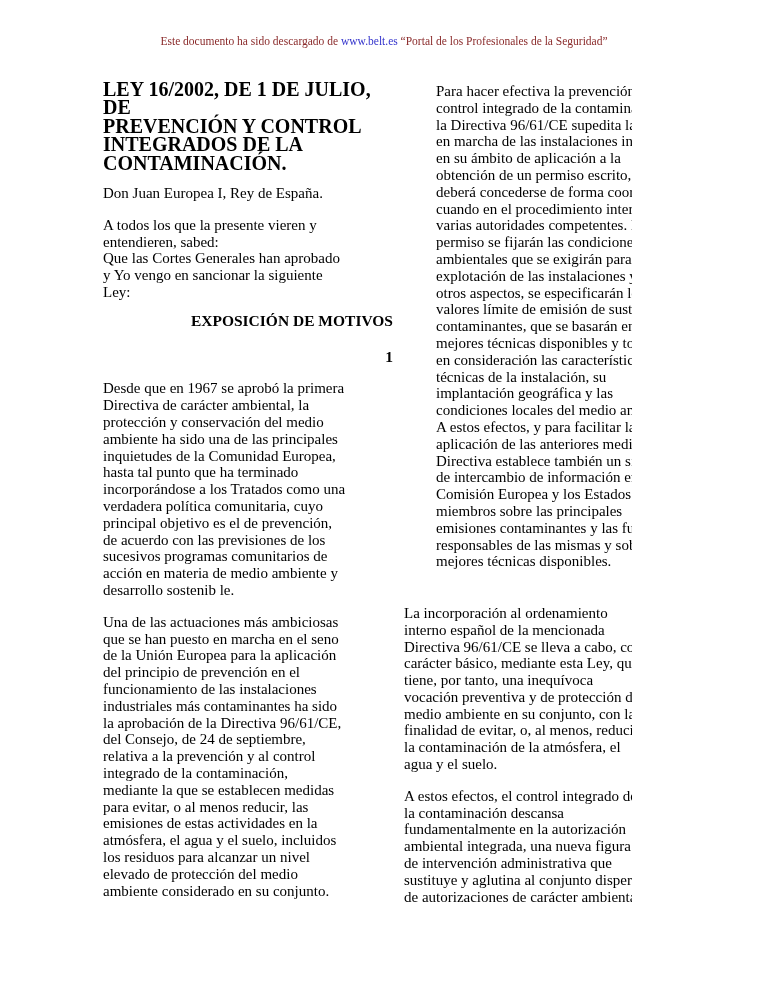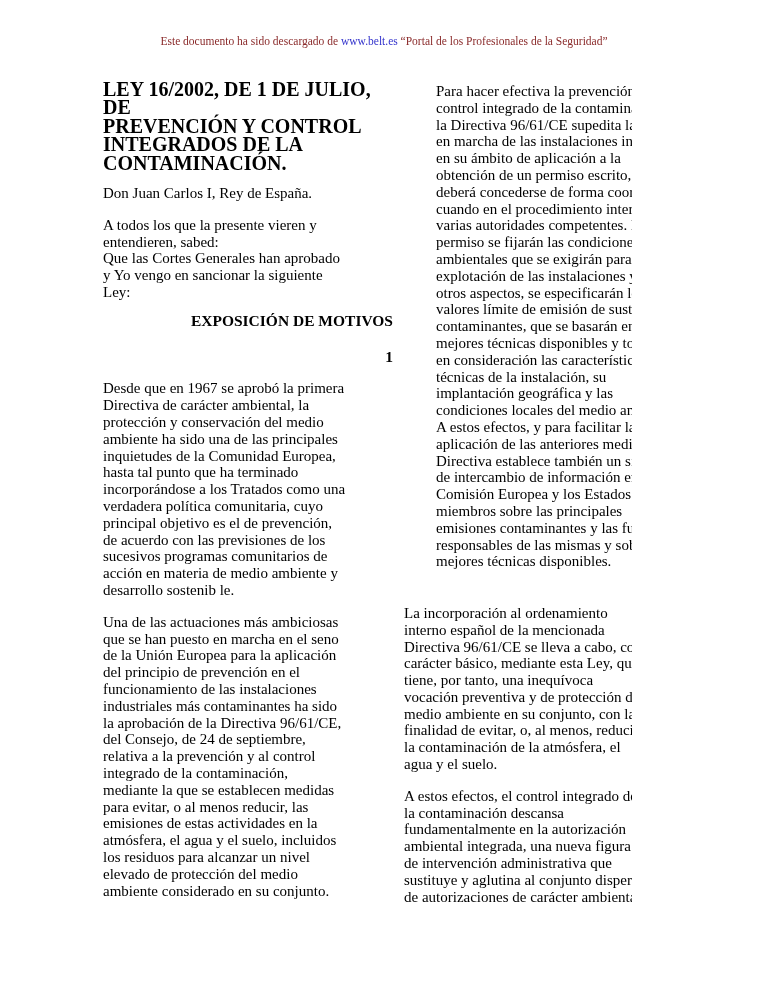--- a/index.html
+++ b/index.html
@@ -67,21 +67,21 @@
 <div class="page">
 
   <div class="page-header"><span>Este documento ha sido descargado de </span><a class="header-link">www.belt.es</a><span> “Portal de los Profesionales de la Seguridad”</span></div>
 
   <div class="col left">
     <h1 class="doc-title">LEY 16/2002, DE 1 DE JULIO, DE
 PREVENCIÓN Y CONTROL
 INTEGRADOS DE LA
 CONTAMINACIÓN.</h1>
 
-    <p class="para">Don Juan Carlos I, Rey de España.</p>
+    <p class="para">Don Juan Europea I, Rey de España.</p>
 
     <p class="para tight">A todos los que la presente vieren y
 entendieren, sabed:
 Que las Cortes Generales han aprobado
 y Yo vengo en sancionar la siguiente
 Ley:</p>
 
     <h2 class="center-heading motives">EXPOSICIÓN DE MOTIVOS</h2>
 
     <div class="center-heading secnum">1</div>

